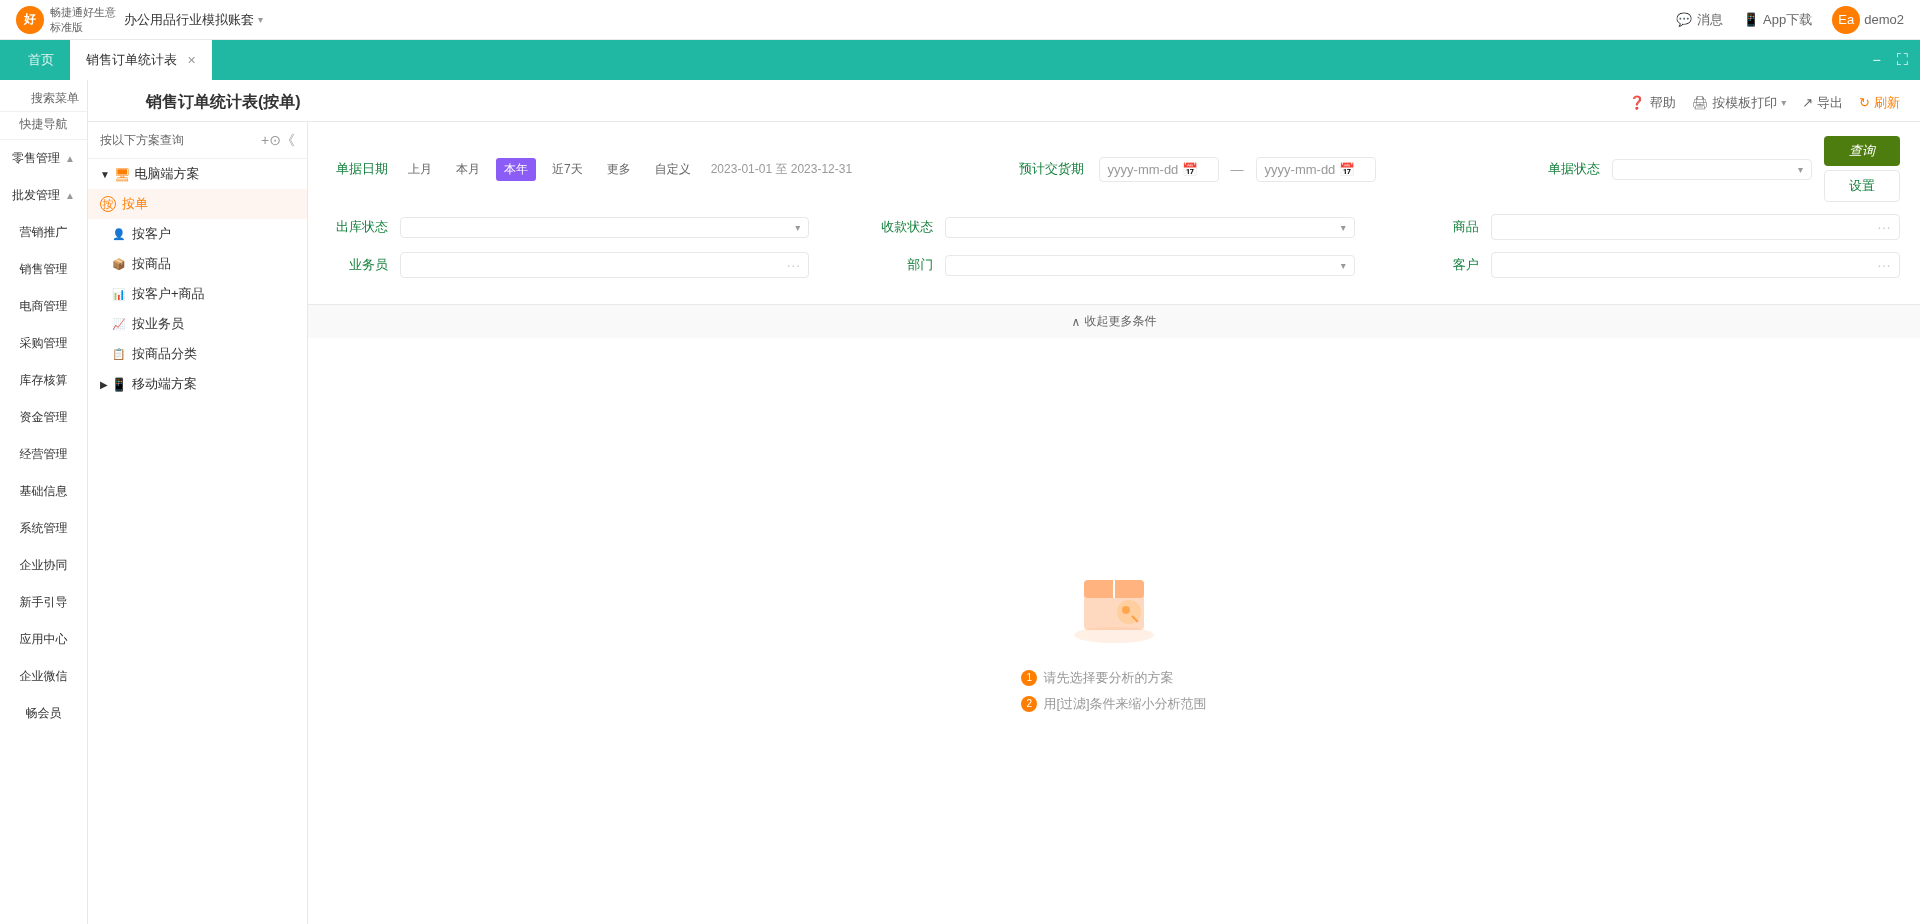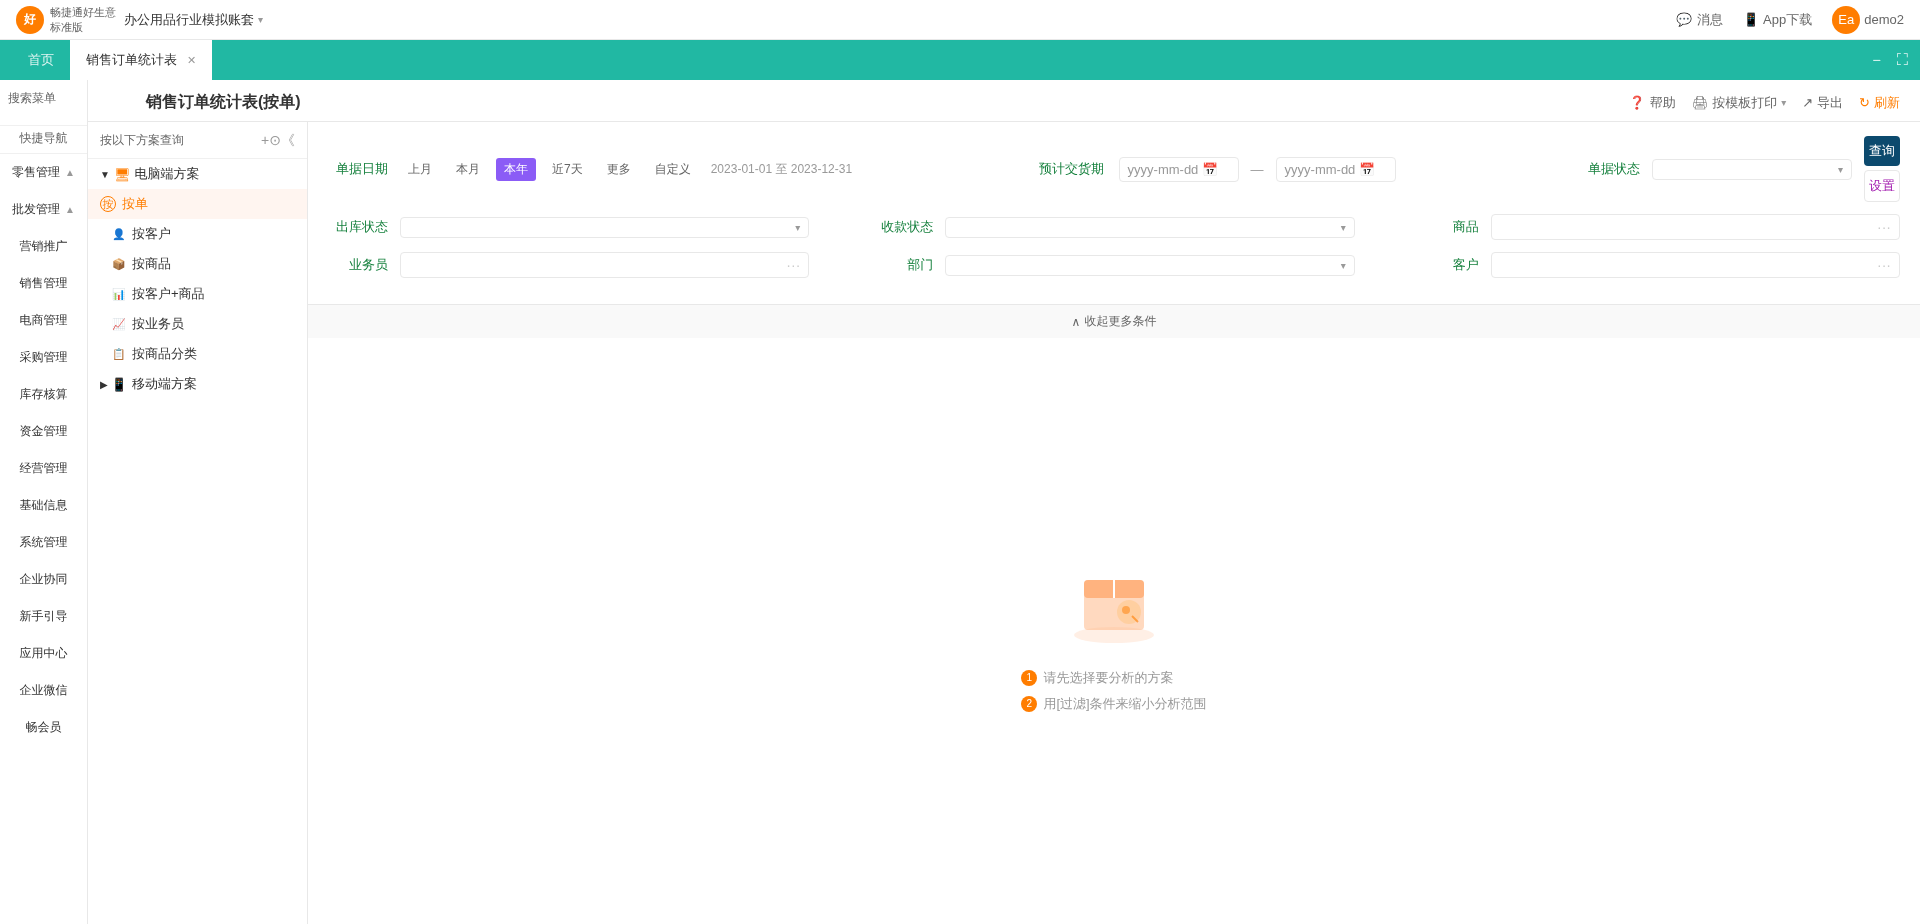--- a/index.html
+++ b/index.html
@@ -55,25 +55,25 @@
     
     .sidebar {
       width: 88px;
       background: #fff;
       border-right: 1px solid #e8e8e8;
       display: flex;
       flex-direction: column;
       overflow-y: auto;
     }
     .sidebar-search {
-      padding: 10px 8px 18px;
+      padding: 10px 8px 4px;
       font-size: 12px;
       color: #666;
       cursor: pointer;
-      text-align: left;
+      text-align: right;
       border-bottom: 1px solid #f0f0f0;
     }
     .sidebar-nav {
       padding: 4px 0 6px;
       font-size: 12px;
       color: #666;
       cursor: pointer;
       text-align: center;
       border-bottom: 1px solid #f0f0f0;
     }
@@ -224,34 +224,35 @@
       justify-content: center;
       padding: 8px;
       background: #f9f9f9;
       border-top: 1px solid #e8e8e8;
       cursor: pointer;
       color: #666;
       font-size: 12px;
       gap: 4px;
     }
     .btn-primary {
-      background: #0c4a6e;
+      background: #4d7c0f;
       color: #fff;
       border: none;
       border-radius: 4px;
       padding: 6px 4px;
       font-size: 13px;
       cursor: pointer;
+      font-style: italic;
     }
     .btn-default {
       background: #fff;
-      color: #a21caf;
+      color: #15803d;
       border: 1px solid #e8e8e8;
       border-radius: 4px;
-      padding: 6px 4px;
+      padding: 6px 24px;
       font-size: 13px;
       cursor: pointer;
       font-family: Liberation Serif, serif;
     }
 
     
     .empty-state {
       flex: 1;
       display: flex;
       flex-direction: column;

